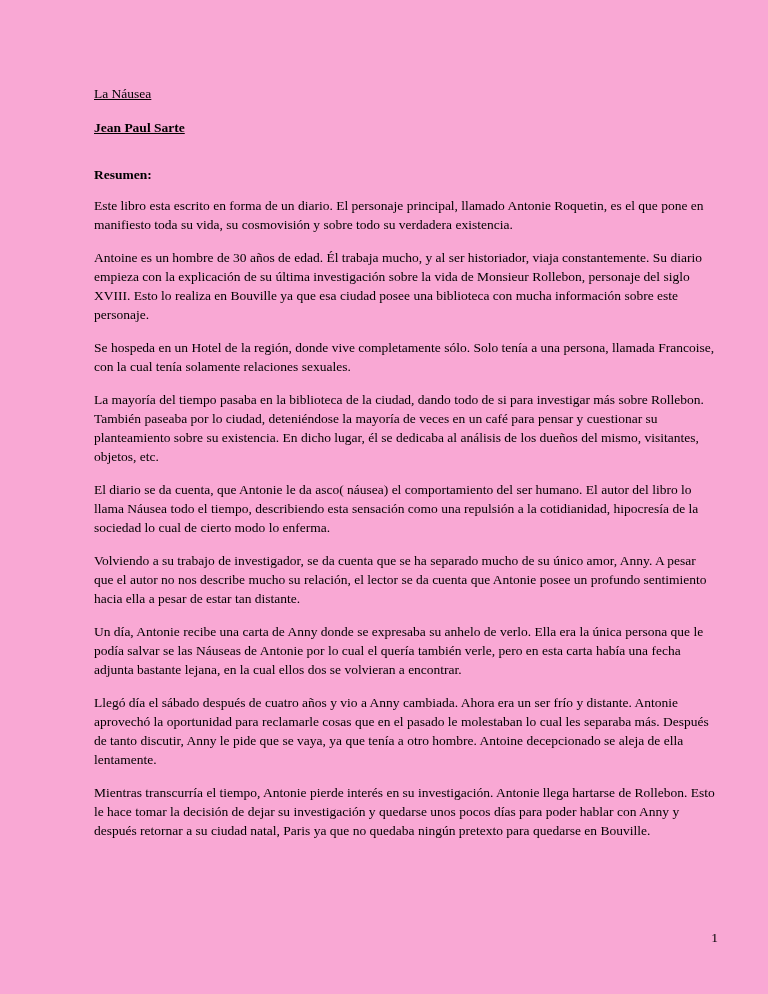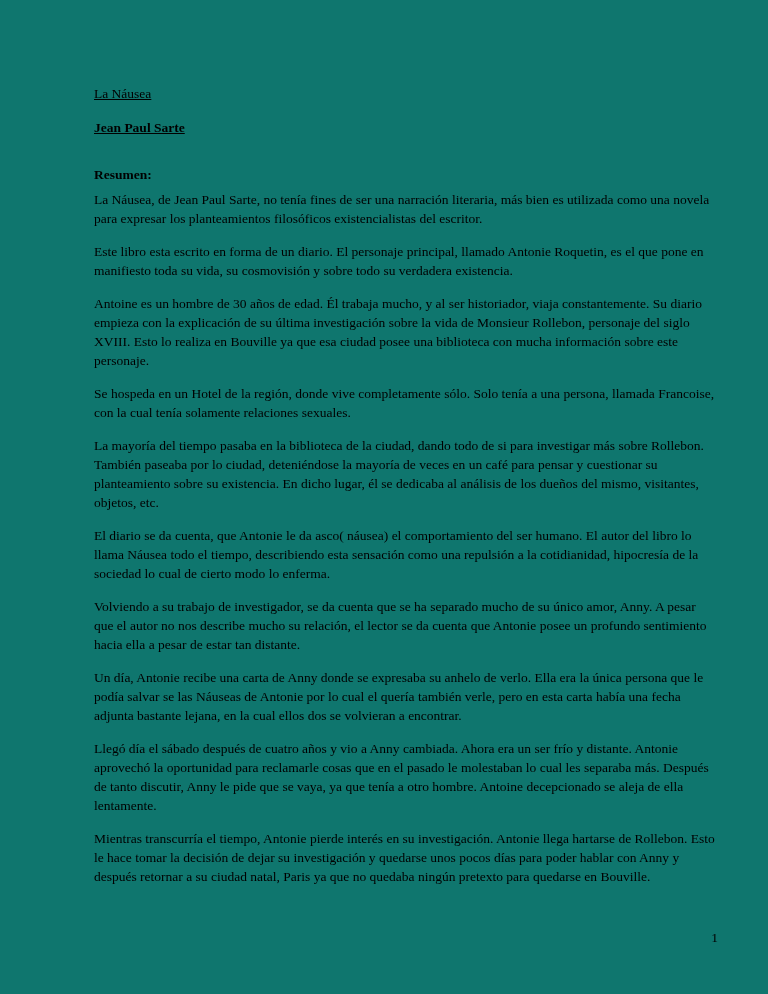--- a/index.html
+++ b/index.html
@@ -16,40 +16,40 @@
     overflow: hidden;
   }
   .page {
     position: absolute;
     top: 0;
     left: 0;
     width: 768px;
     height: 994px;
     box-sizing: border-box;
     padding: 84px 50px 0 94px;
-    background: #0f766e;
+    background: #f9a8d4;
   }
   .doc-title {
     font-size: 13.5px;
     font-weight: normal;
     text-decoration: underline;
     margin: 0 0 15px 0;
     line-height: 19px;
   }
   .doc-author {
     font-size: 13.5px;
     font-weight: bold;
     text-decoration: underline;
     margin: 0 0 28px 0;
     line-height: 19px;
   }
   .section-heading {
     font-size: 13.5px;
     font-weight: bold;
-    margin: 0 0 6px 0;
+    margin: 0 0 12px 0;
     line-height: 19px;
   }
   .body-paragraph {
     font-size: 13.5px;
     line-height: 19px;
     margin: 0 0 14px 0;
     text-align: left;
   }
   .page-number {
     position: absolute;
@@ -60,21 +60,20 @@
   }
 </style>
 </head>
 <body>
 
 <div class="page">
   <h1 class="doc-title">La Náusea</h1>
   <h2 class="doc-author">Jean Paul Sarte</h2>
   <h3 class="section-heading">Resumen:</h3>
 
-  <p class="body-paragraph">La Náusea, de Jean Paul Sarte, no tenía fines de ser una narración literaria, más bien es utilizada como una novela para expresar los planteamientos filosóficos existencialistas del escritor.</p>
   <p class="body-paragraph">Este libro esta escrito en forma de un diario. El personaje principal, llamado Antonie Roquetin, es el que pone en manifiesto toda su vida, su cosmovisión y sobre todo su verdadera existencia.</p>
   <p class="body-paragraph">Antoine es un hombre de 30 años de edad. Él trabaja mucho, y al ser historiador, viaja constantemente. Su diario empieza con la explicación de su última investigación sobre la vida de Monsieur Rollebon, personaje del siglo XVIII. Esto lo realiza en Bouville ya que esa ciudad posee una biblioteca con mucha información sobre este personaje.</p>
   <p class="body-paragraph">Se hospeda en un Hotel de la región, donde vive completamente sólo. Solo tenía a una persona, llamada Francoise, con la cual tenía solamente relaciones sexuales.</p>
   <p class="body-paragraph">La mayoría del tiempo pasaba en la biblioteca de la ciudad, dando todo de si para investigar más sobre Rollebon. También paseaba por lo ciudad, deteniéndose la mayoría de veces en un café para pensar y cuestionar su planteamiento sobre su existencia. En dicho lugar, él se dedicaba al análisis de los dueños del mismo, visitantes, objetos, etc.</p>
   <p class="body-paragraph">El diario se da cuenta, que Antonie le da asco( náusea) el comportamiento del ser humano. El autor del libro lo llama Náusea todo el tiempo, describiendo esta sensación como una repulsión a la cotidianidad, hipocresía de la sociedad lo cual de cierto modo lo enferma.</p>
   <p class="body-paragraph">Volviendo a su trabajo de investigador, se da cuenta que se ha separado mucho de su único amor, Anny. A pesar que el autor no nos describe mucho su relación, el lector se da cuenta que Antonie posee un profundo sentimiento hacia ella a pesar de estar tan distante.</p>
   <p class="body-paragraph">Un día, Antonie recibe una carta de Anny donde se expresaba su anhelo de verlo. Ella era la única persona que le podía salvar se las Náuseas de Antonie por lo cual el quería también verle, pero en esta carta había una fecha adjunta bastante lejana, en la cual ellos dos se volvieran a encontrar.</p>
   <p class="body-paragraph">Llegó día el sábado después de cuatro años y vio a Anny cambiada. Ahora era un ser frío y distante. Antonie aprovechó la oportunidad para reclamarle cosas que en el pasado le molestaban lo cual les separaba más. Después de tanto discutir, Anny le pide que se vaya, ya que tenía a otro hombre. Antoine decepcionado se aleja de ella lentamente.</p>
   <p class="body-paragraph">Mientras transcurría el tiempo, Antonie pierde interés en su investigación. Antonie llega hartarse de Rollebon. Esto le hace tomar la decisión de dejar su investigación y quedarse unos pocos días para poder hablar con Anny y después retornar a su ciudad natal, Paris ya que no quedaba ningún pretexto para quedarse en Bouville.</p>
 </div>

